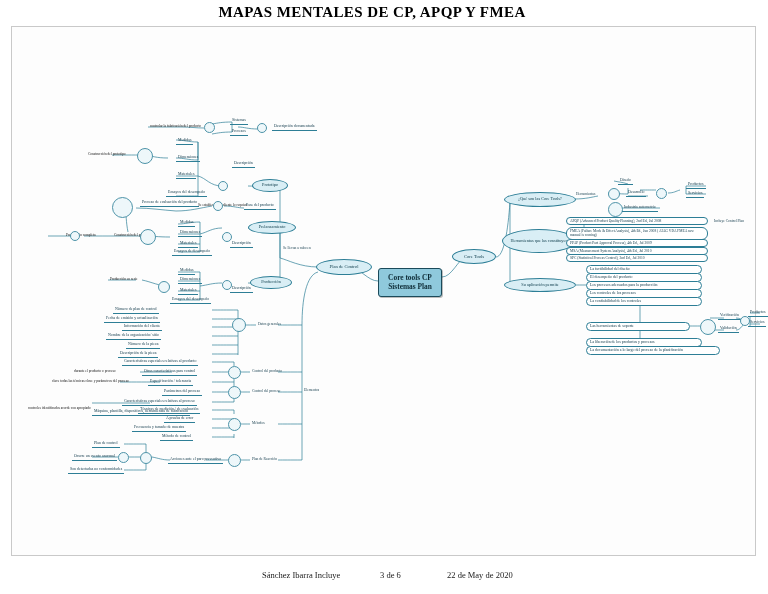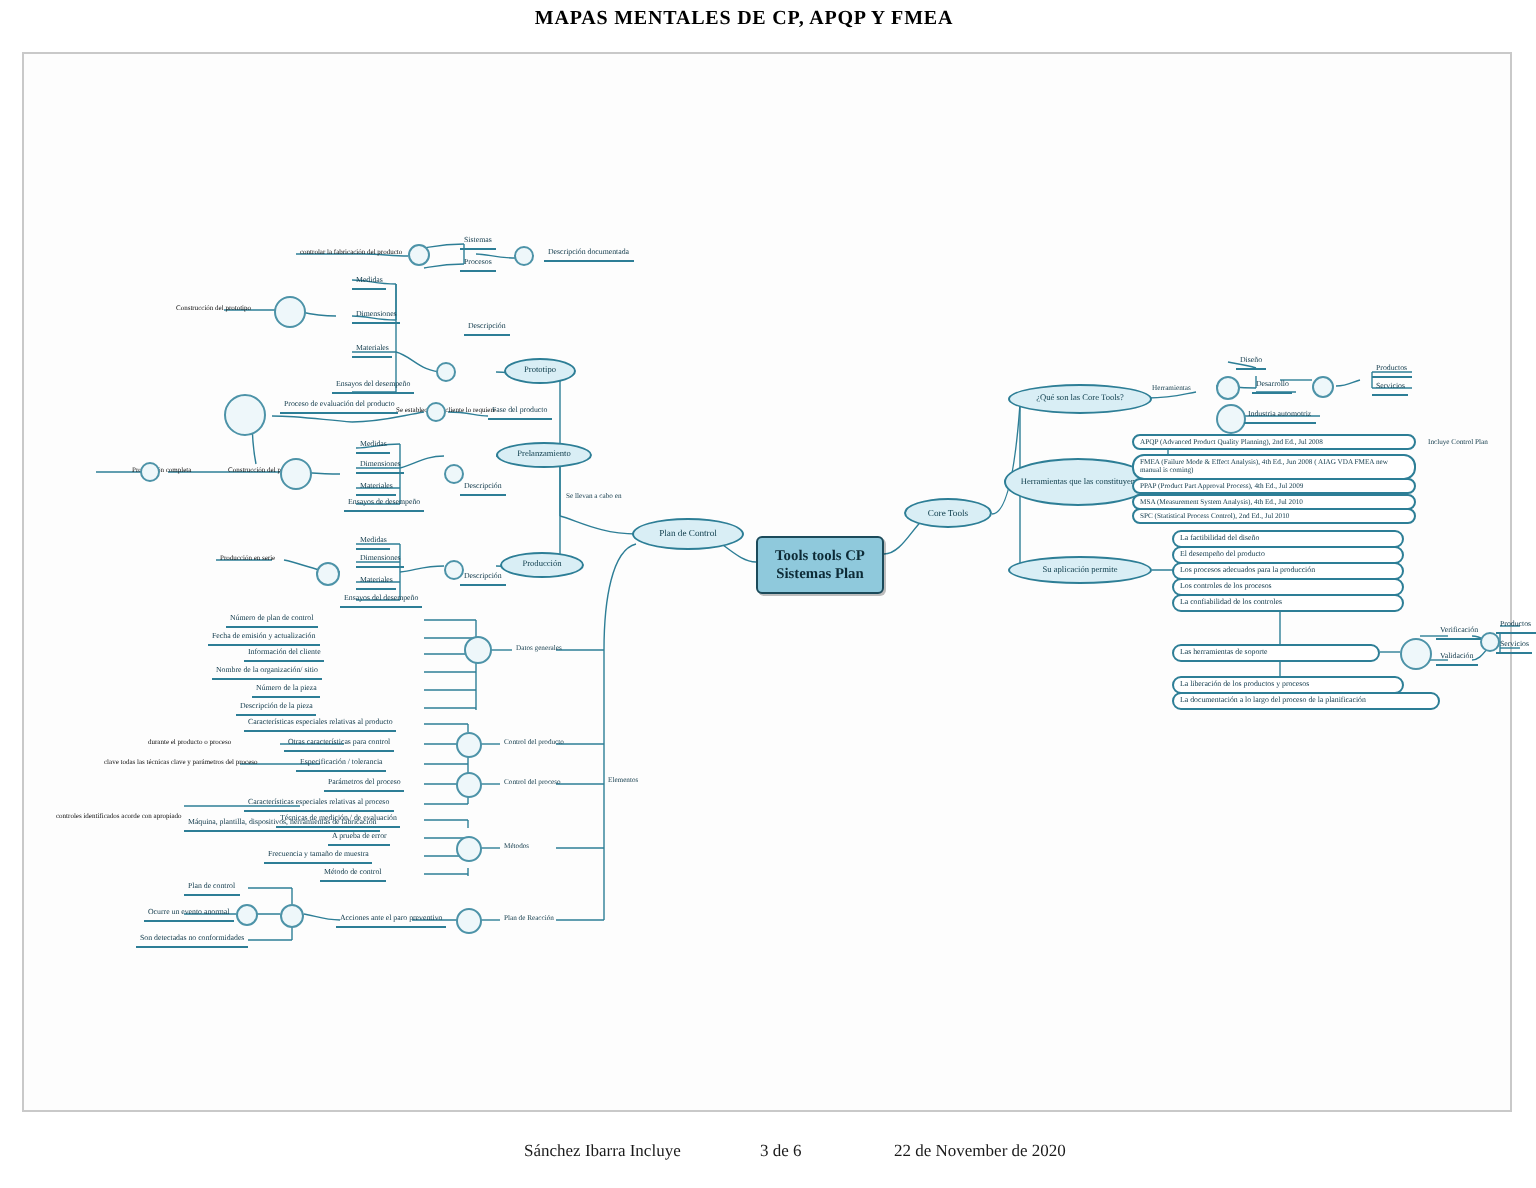--- a/index.html
+++ b/index.html
@@ -2,21 +2,21 @@
 <html><head>
 <meta charset="utf-8">
 <style>
   html,body{margin:0;padding:0;background:#ffffff;}
   body{width:768px;height:594px;font-family:"Liberation Serif",serif;overflow:hidden;}
   #page{position:relative;width:768px;height:594px;}
 
   
   .doc-title{
     position:absolute;left:0;top:4px;width:744px;text-align:center;
-    font-family:"Liberation Serif",serif;font-weight:bold;font-size:10px;
+    font-family:"Liberation Serif",serif;font-weight:bold;font-size:15px;
     letter-spacing:.4px;color:#000;
   }
 
   
   .canvas-frame{
     position:absolute;left:11px;top:26px;width:745px;height:530px;
     border:1px solid #c9c9c9;background:#fdfdfd;box-sizing:border-box;
   }
 
   
@@ -243,21 +243,21 @@
       <path d="M736,318 C740,318 742,320 744,321"></path>
       <path d="M750,316 L750,321"></path>
         <path d="M750,326 L750,321"></path>
       <path d="M750,313 C754,313 756,313 760,313"></path>
       <path d="M750,324 C754,324 756,324 760,324"></path>
       <path d="M736,330 C740,330 742,326 744,324"></path>
     </g>
   </svg>
 
   <div class="node n-central" style="left:378px;top:268px;width:64px;">
-    <div>Tools tools CP</div>
+    <div>Core tools CP</div>
     <div>Sistemas Plan</div>
   </div>
 
   <div class="node n-ellipse big" style="left:316px;top:259px;width:56px;height:16px;">Plan de Control</div>
 
   <div class="node n-ellipse big" style="left:452px;top:249px;width:44px;height:15px;">Core Tools</div>
 
   <div class="node n-word" style="left:283px;top:246px;">Se llevan a cabo en</div>
   <div class="node n-word" style="left:304px;top:388px;">Elementos</div>
 
@@ -380,16 +380,16 @@
   <div class="node n-circle" style="left:700px;top:319px;width:16px;height:16px;"></div>
   <div class="node n-label" style="left:718px;top:313px;">Verificación</div>
   <div class="node n-label" style="left:718px;top:326px;">Validación</div>
   <div class="node n-circle" style="left:740px;top:316px;width:10px;height:10px;"></div>
   <div class="node n-label" style="left:748px;top:310px;">Productos</div>
   <div class="node n-label" style="left:748px;top:320px;">Servicios</div>
 
   <div class="footer">
     <span class="f-author">Sánchez Ibarra Incluye</span>
     <span class="f-page">3 de 6</span>
-    <span class="f-date">22 de November de 2020</span>
+    <span class="f-date">22 de May de 2020</span>
   </div>
 
 </div>
 
 </body></html>

